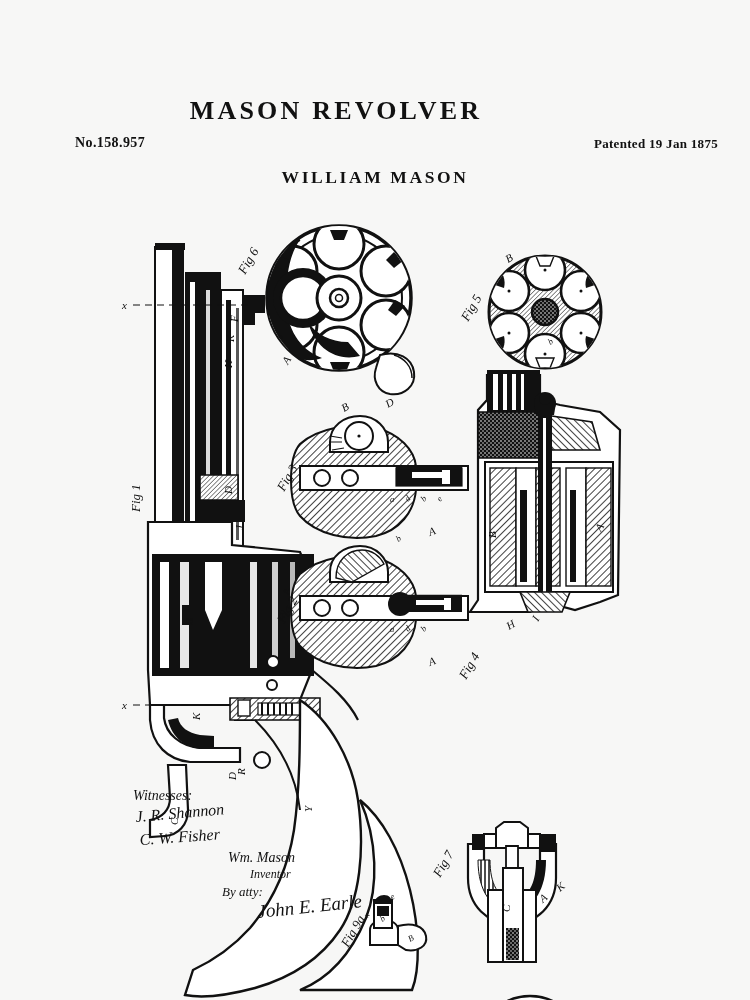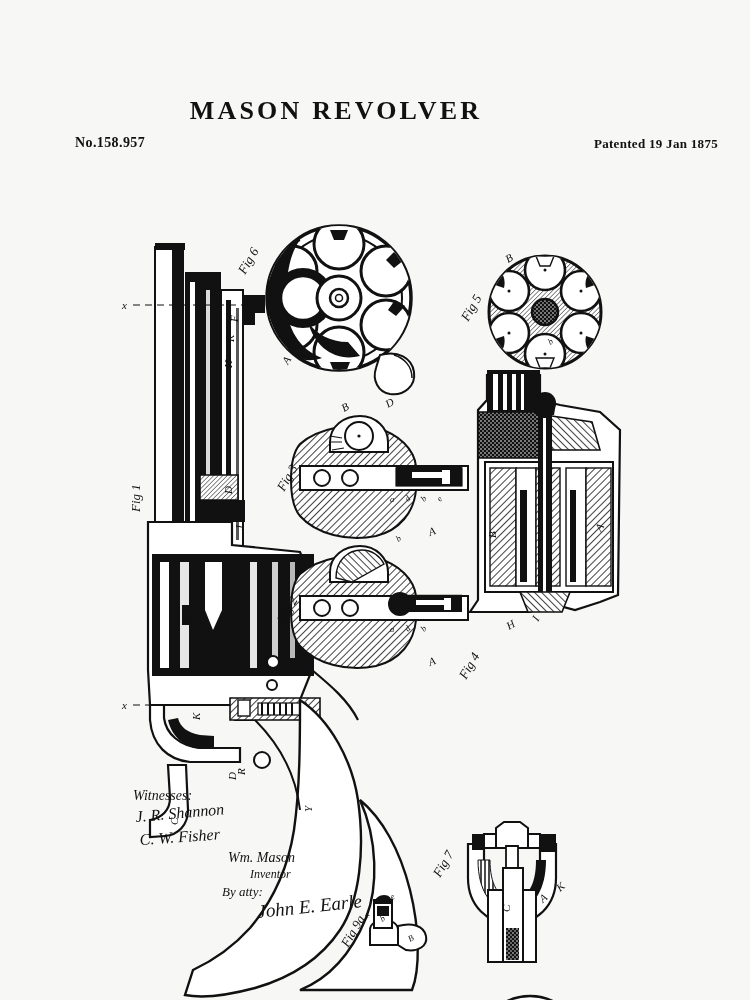--- a/index.html
+++ b/index.html
@@ -101,20 +101,21 @@
     fill: #111;
   }
 </style>
 </head>
 <body>
 
 <div id="header">
   <div id="patent-number">No.158.957</div>
   <div id="title-main">MASON REVOLVER</div>
   <div id="patent-date">Patented 19 Jan 1875</div>
+  <div id="title-inventor">WILLIAM MASON</div>
 </div>
 
 <div id="drawing">
 <svg width="750" height="800" viewBox="0 0 750 800" xmlns="http://www.w3.org/2000/svg">
   <defs>
 
     <pattern id="hatch" width="5" height="5" patternUnits="userSpaceOnUse" patternTransform="rotate(45)">
       <rect width="5" height="5" fill="#ffffff"></rect>
       <line x1="0" y1="0" x2="0" y2="5" stroke="#111" stroke-width="1.6"></line>
     </pattern>

